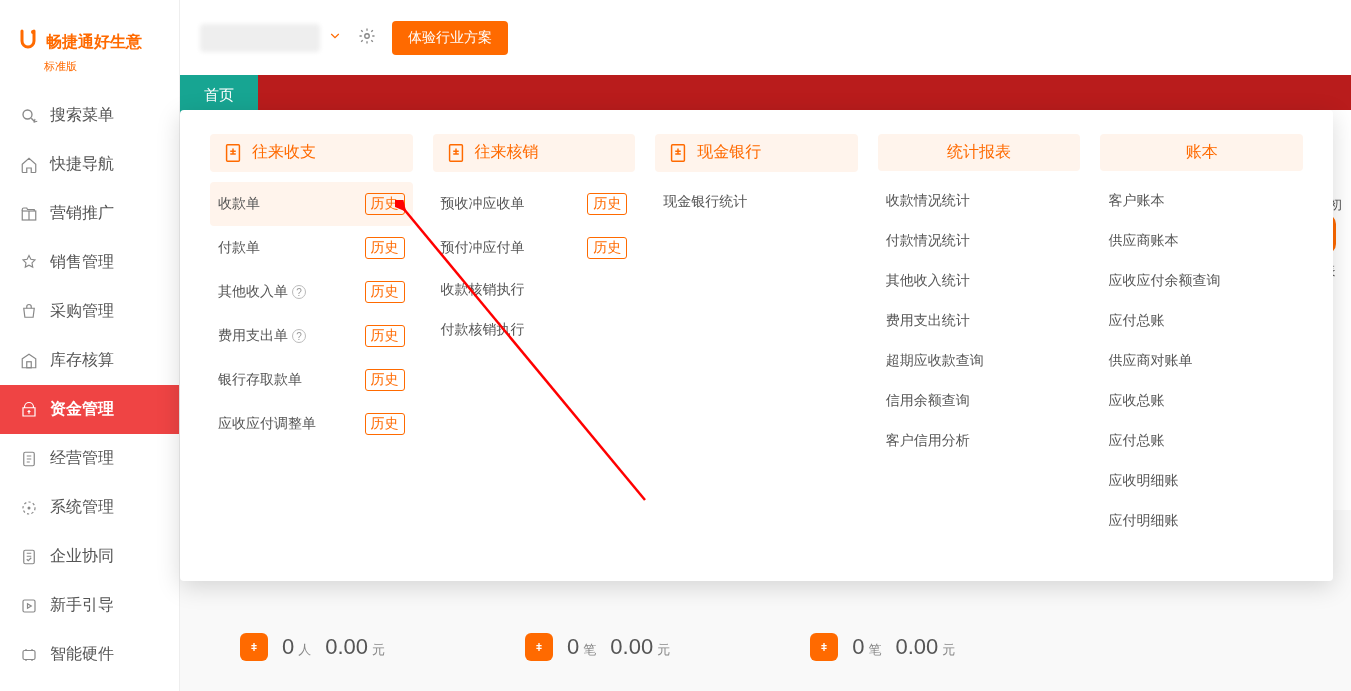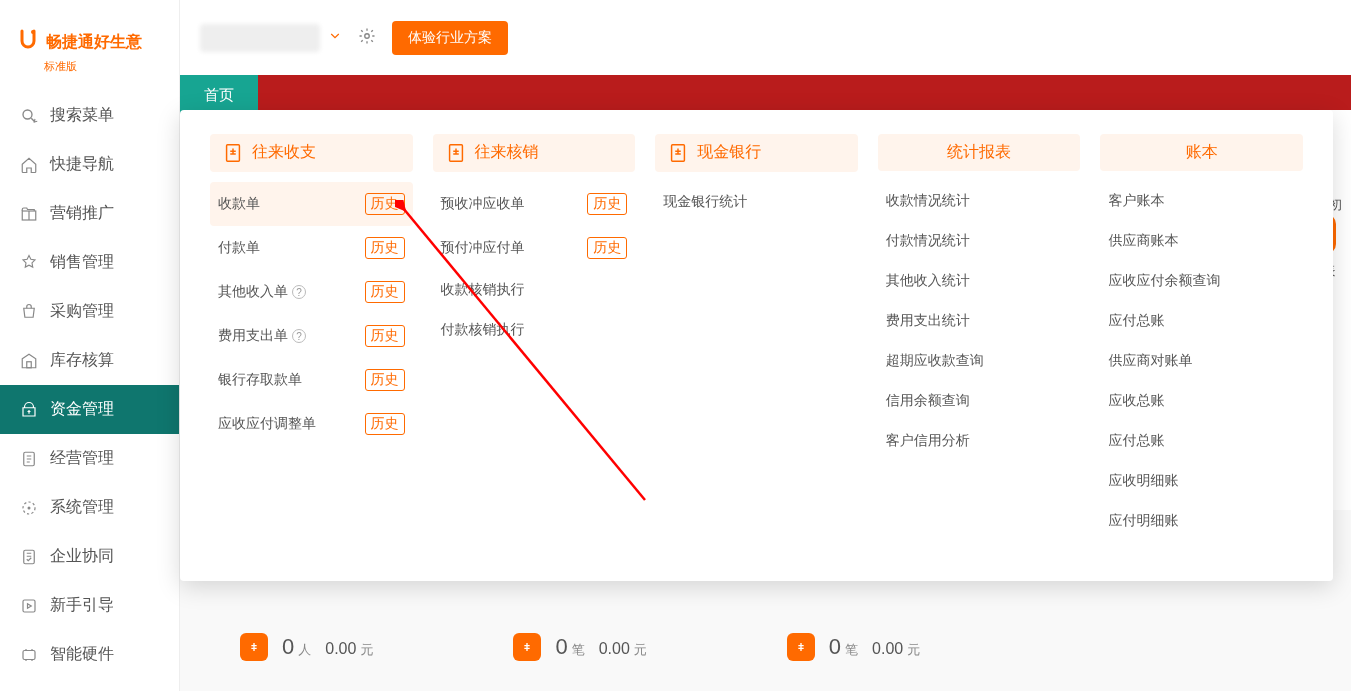--- a/index.html
+++ b/index.html
@@ -9,21 +9,21 @@
     
     .sidebar { width: 180px; background: #fff; border-right: 1px solid #eee; flex-shrink: 0; }
     .logo-area { padding: 4px 16px 8px; border-bottom: 1px solid transparent; margin-top: 23px; }
     .logo-row { display: flex; align-items: center; gap: 6px; }
     .logo-icon { color: #ff6a00; font-size: 24px; font-weight: bold; }
     .logo-text { font-size: 16px; font-weight: 600; color: #ff6a00; }
     .edition { font-size: 11px; color: #ff6a00; margin-top: 2px; margin-left: 28px; }
 
     .nav { padding-top: 8px; }
     .nav-item { display: flex; align-items: center; gap: 12px; padding: 14px 20px; cursor: pointer; color: #555; font-size: 16px; }
-    .nav-item.active { background: #0f766e; color: #fff; }
+    .nav-item.active { background: #ef4444; color: #fff; font-weight: bold; }
     .nav-item.active .nav-icon { color: #fff; }
     .nav-icon { width: 18px; height: 18px; color: #888; display: flex; align-items: center; justify-content: center; }
 
     
     .main { flex: 1; display: flex; flex-direction: column; position: relative; }
     .topbar { height: 75px; display: flex; align-items: center; padding: 0 20px; gap: 16px; background: #fff; }
     .company-select { display: flex; align-items: center; gap: 8px; color: #999; }
     .company-img { width: 120px; height: 28px; background: #eee; border-radius: 4px; filter: blur(2px); }
     .chevron-down { color: #ff6a00; }
     .gear { color: #888; cursor: pointer; }
@@ -54,21 +54,21 @@
     .right-strip .tx { margin-top:6px; line-height:1.4; }
     .right-strip .more { margin-top: 40px; color:#999; }
 
     
     .stats-row { position: absolute; left: 200px; bottom: 30px; right: 30px; display: flex; gap: 140px; padding-left: 40px; }
     .stat { display: flex; align-items: center; gap: 14px; }
     .stat-icon { width: 28px; height: 28px; background: #ff6a00; border-radius: 6px; display:flex; align-items:center; justify-content:center; color:#fff; font-size:14px; }
     .stat-val { display:flex; align-items: baseline; gap: 4px; }
     .stat-num { font-size: 22px; color:#555; }
     .stat-unit { font-size: 13px; color:#888; }
-    .stat-amt { font-size: 16px; color:#555; margin-left: 10px; }
+    .stat-amt { font-size: 22px; color:#555; margin-left: 10px; }
     .stat-amt-unit { font-size: 13px; color:#888; }
 
     
     .arrow-svg { position: absolute; left: 395px; top: 200px; pointer-events: none; z-index: 100; }
   </style>
 </head>
 <body>
 
 <div class="app">
 

